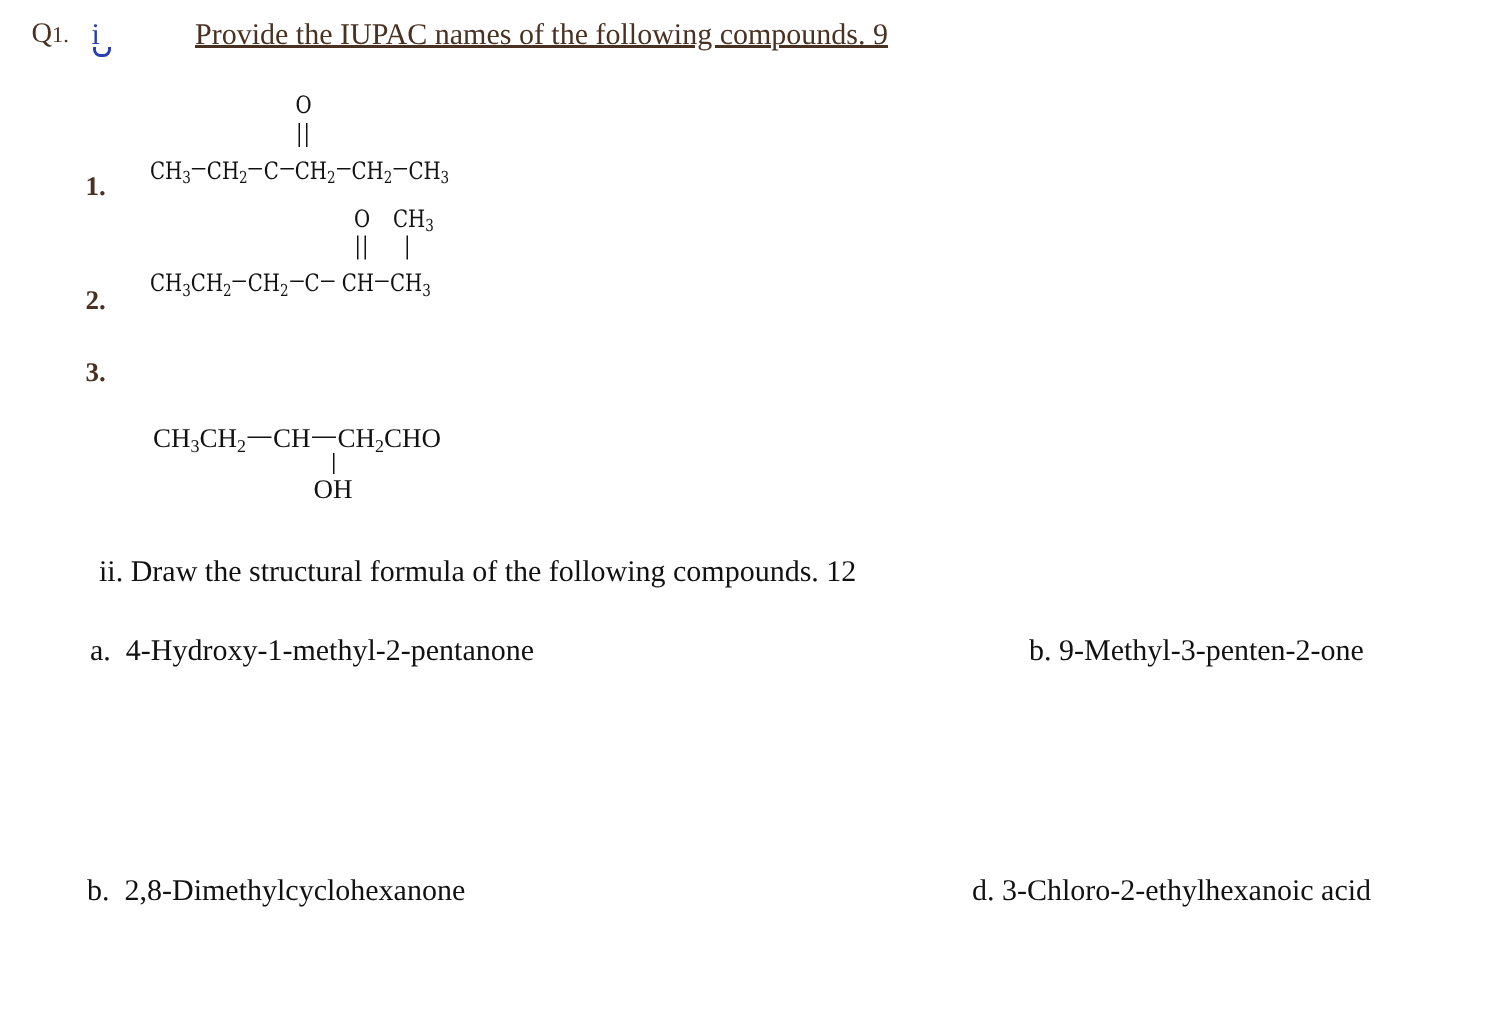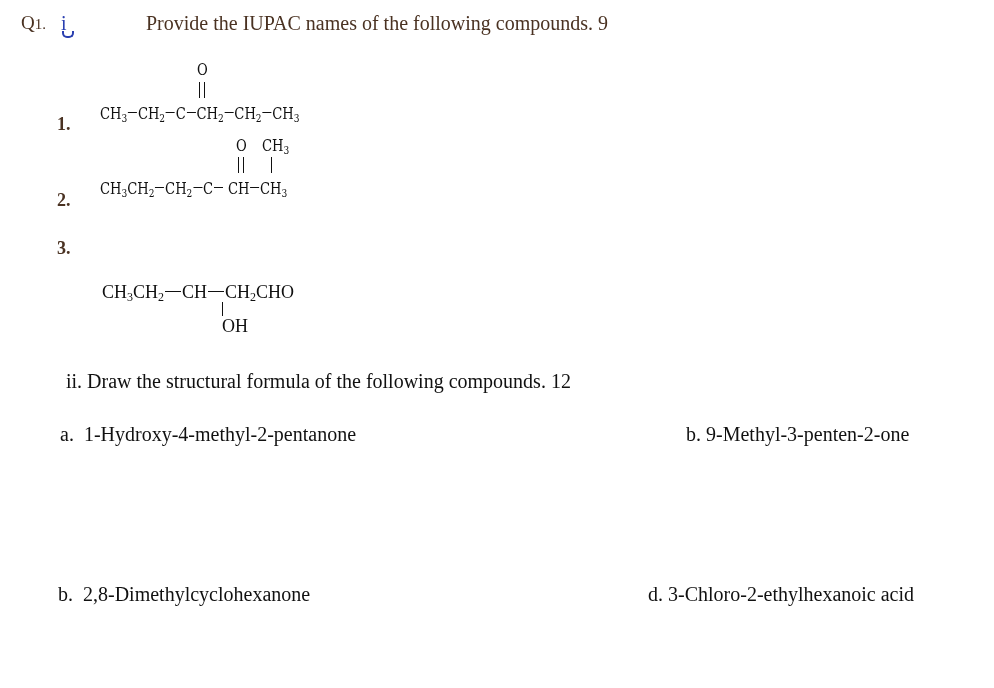--- a/index.html
+++ b/index.html
@@ -6,21 +6,21 @@
     body { width: 994px; height: 688px; position: relative; overflow: hidden;
       font-family: "Liberation Serif", "DejaVu Serif", serif; color: #1a1a1a; }
     .abs { position: absolute; white-space: nowrap; }
     .brown { color: #4a3222; }
     .q-label { left: 21px; top: 12px; font-size: 19px; }
     .q-label .small { font-size: 15px; }
     .i-mark { left: 61px; top: 12px; font-size: 20px; color: #2a3fb0; }
     .i-mark .hook { position: absolute; left: 1px; top: 19px; width: 8px; height: 5px;
       border-bottom: 2px solid #2a3fb0; border-left: 2px solid #2a3fb0; border-right: 2px solid #2a3fb0;
       border-radius: 0 0 5px 5px; }
-    .header { left: 146px; top: 12px; font-size: 20px; }
+    .header { left: 130px; top: 12px; font-size: 20px; text-decoration: underline; }
     .num { font-size: 18px; font-weight: bold; color: #4a3222; }
     .chem { font-family: "DejaVu Serif", "Liberation Serif", serif; font-size: 16px; color: #111; transform: scaleX(0.82); transform-origin: left top; }
     .chem sub { font-size: 11px; vertical-align: -3px; line-height: 0; }
     .chem2 { font-family: Liberation Serif, serif; font-size: 18px; color: #111; }
     .chem2 sub { font-size: 12px; vertical-align: -3px; line-height: 0; }
     .bond-h { display: inline-block; width: 11px; border-top: 1.4px solid #111; vertical-align: middle; margin: 0 1px; position: relative; top: -2px; }
     .dbl { position: absolute; width: 6px; height: 16px; border-left: 1.4px solid #111; border-right: 1.4px solid #111; box-sizing: border-box; }
     .vbond { position: absolute; width: 0; border-left: 1.4px solid #111; }
     .section2 { left: 50px; top: 370px; font-size: 20px; color: #111; margin-left: 16px; }
     .item { font-size: 20px; color: #111; }
@@ -51,26 +51,26 @@
 <div class="vbond" style="left:271px; top:157px; height:16px;"></div>
 <div class="abs chem" style="left:100px; top:179px;">
   CH<sub>3</sub>CH<sub>2</sub><span class="bond-h"></span>CH<sub>2</sub><span class="bond-h"></span>C<span class="bond-h"></span> CH<span class="bond-h"></span>CH<sub>3</sub>
 </div>
 
 <div class="abs num" style="left:57px; top:238px;">3.</div>
 <div class="abs chem2" style="left:102px; top:282px;">
   CH<sub>3</sub>CH<sub>2</sub><span class="bond-h" style="width:16px;"></span>CH<span class="bond-h" style="width:16px;"></span>CH<sub>2</sub>CHO
 </div>
 <div class="vbond" style="left:222px; top:302px; height:14px;"></div>
-<div class="abs chem2" style="left:209px; top:316px;margin-left:13px;">OH</div>
+<div class="abs chem2" style="left:209px; top:316px;">OH</div>
 
 <div class="abs section2">ii. Draw the structural formula of the following compounds. 12</div>
 
 <div class="abs item" style="left:60px; top:423px;">
-  <span>a.</span>&nbsp;&nbsp;<span>1-Hydroxy-4-methyl-2-pentanone</span>
+  <span>a.</span>&nbsp;&nbsp;<span>4-Hydroxy-1-methyl-2-pentanone</span>
 </div>
 <div class="abs item" style="left:686px; top:423px;">
   <span>b.</span>&nbsp;<span>9-Methyl-3-penten-2-one</span>
 </div>
 <div class="abs item" style="left:58px; top:583px;">
   <span>b.</span>&nbsp;&nbsp;<span>2,8-Dimethylcyclohexanone</span>
 </div>
 <div class="abs item" style="left:611px; top:583px;margin-left:37px;">
   <span>d.</span>&nbsp;<span>3-Chloro-2-ethylhexanoic acid</span>
 </div>

